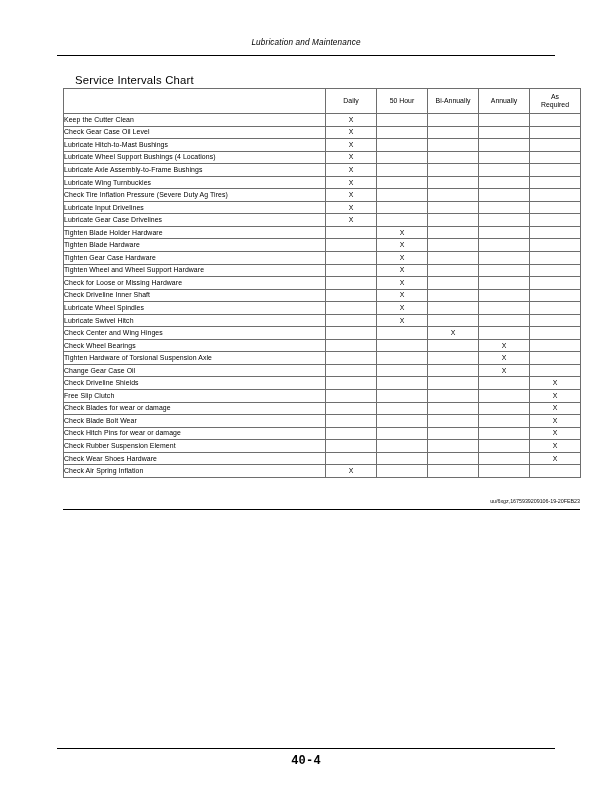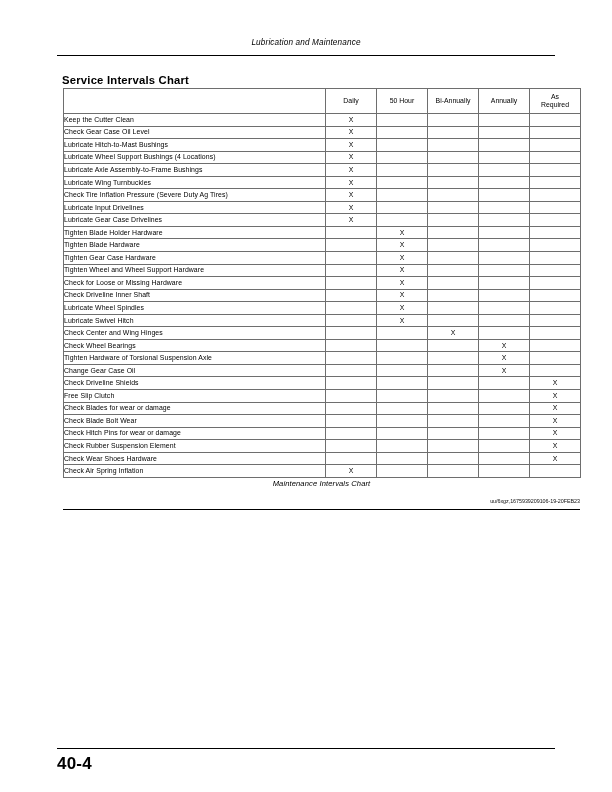--- a/index.html
+++ b/index.html
@@ -39,23 +39,23 @@
     left: 57px;
     width: 498px;
     height: 1px;
     background: #000000;
   }
 
   
   .section-title {
     position: absolute;
     top: 66px;
-    left: 62px;
+    left: 75px;
     font-size: 11.3px;
-    font-weight: bold;
+    font-weight: normal;
     letter-spacing: 0.2px;
   }
 
   
   .chart-wrap {
     position: absolute;
     top: 88px;
     left: 63px;
     width: 517px;
   }
@@ -132,23 +132,25 @@
     left: 57px;
     width: 498px;
     height: 1px;
     background: #000000;
   }
   .page-number {
     position: absolute;
     top: 754px;
     left: 57px;
     width: 498px;
-    font-size: 17px;
+    text-align: center;
+    font-size: 12px;
     font-weight: bold;
     letter-spacing: 0.2px;
+    font-family: Liberation Mono, monospace;
   }
 </style>
 </head>
 <body>
 
 <div class="page">
 
   <div class="running-header">Lubrication and Maintenance</div>
   <div class="header-rule"></div>
 
@@ -404,21 +406,20 @@
             <td class="mark">X</td>
             <td class="mark"></td>
             <td class="mark"></td>
             <td class="mark"></td>
             <td class="mark"></td>
           </tr>
         </tbody>
     </table>
   </div>
 
-  <div class="caption">Maintenance Intervals Chart</div>
 
   <div class="figref">uu/6xgz,1675939209106-19-20FEB23</div>
   <div class="figref-rule"></div>
 
   <div class="footer-rule"></div>
   <div class="page-number">40-4</div>
 
 </div>
 
 </body></html>

